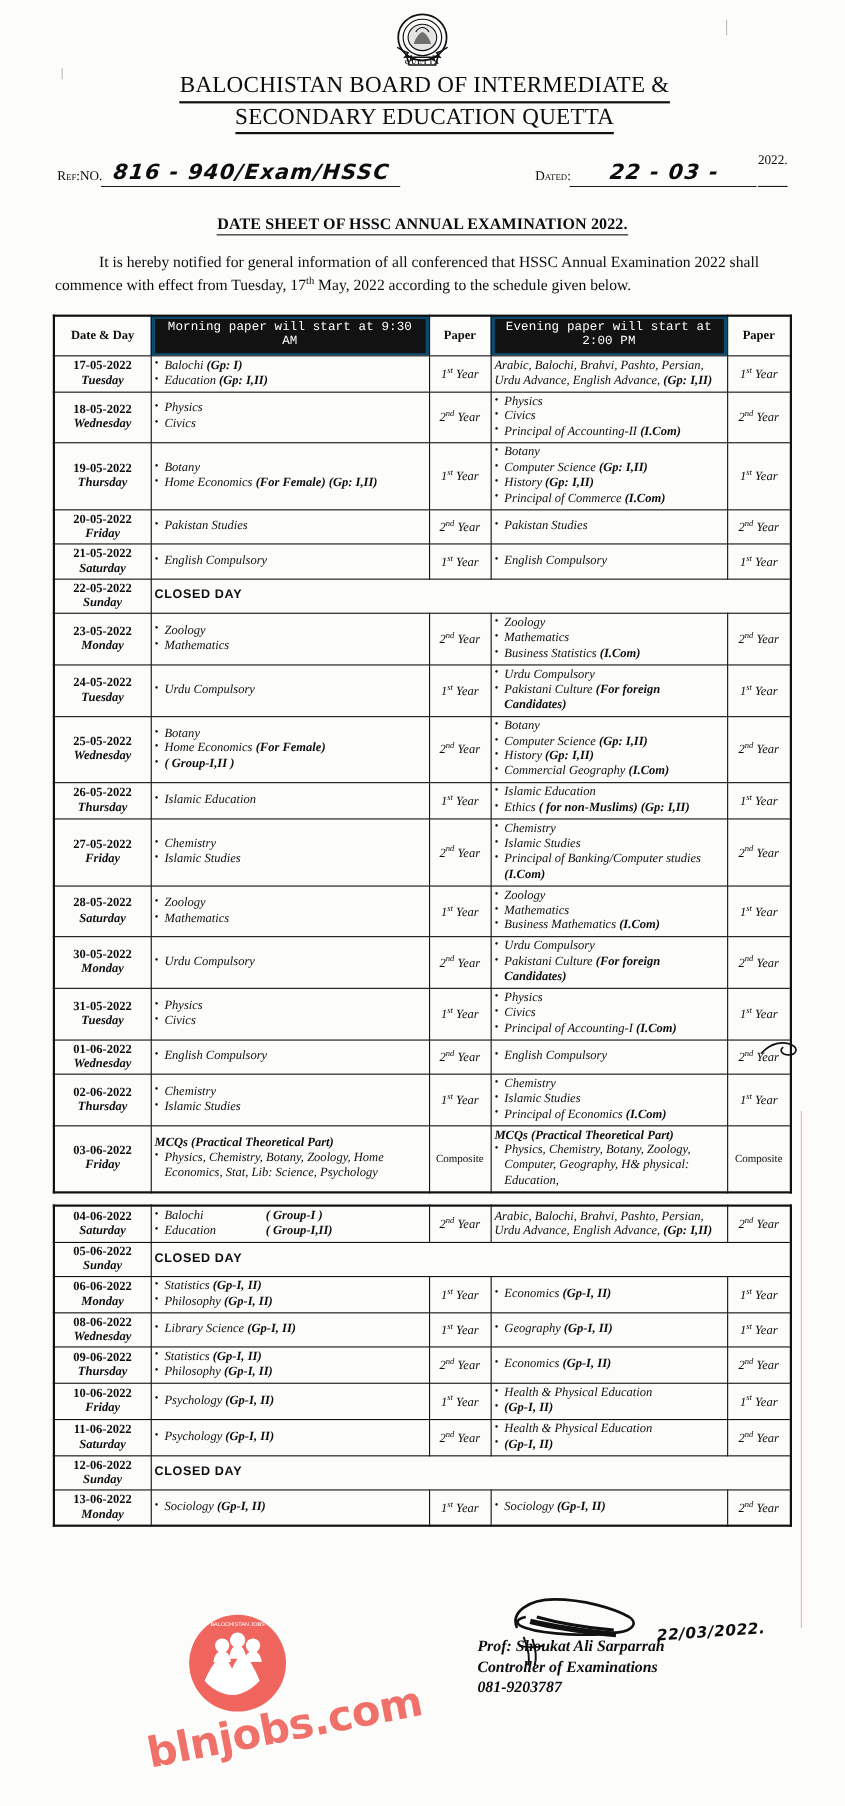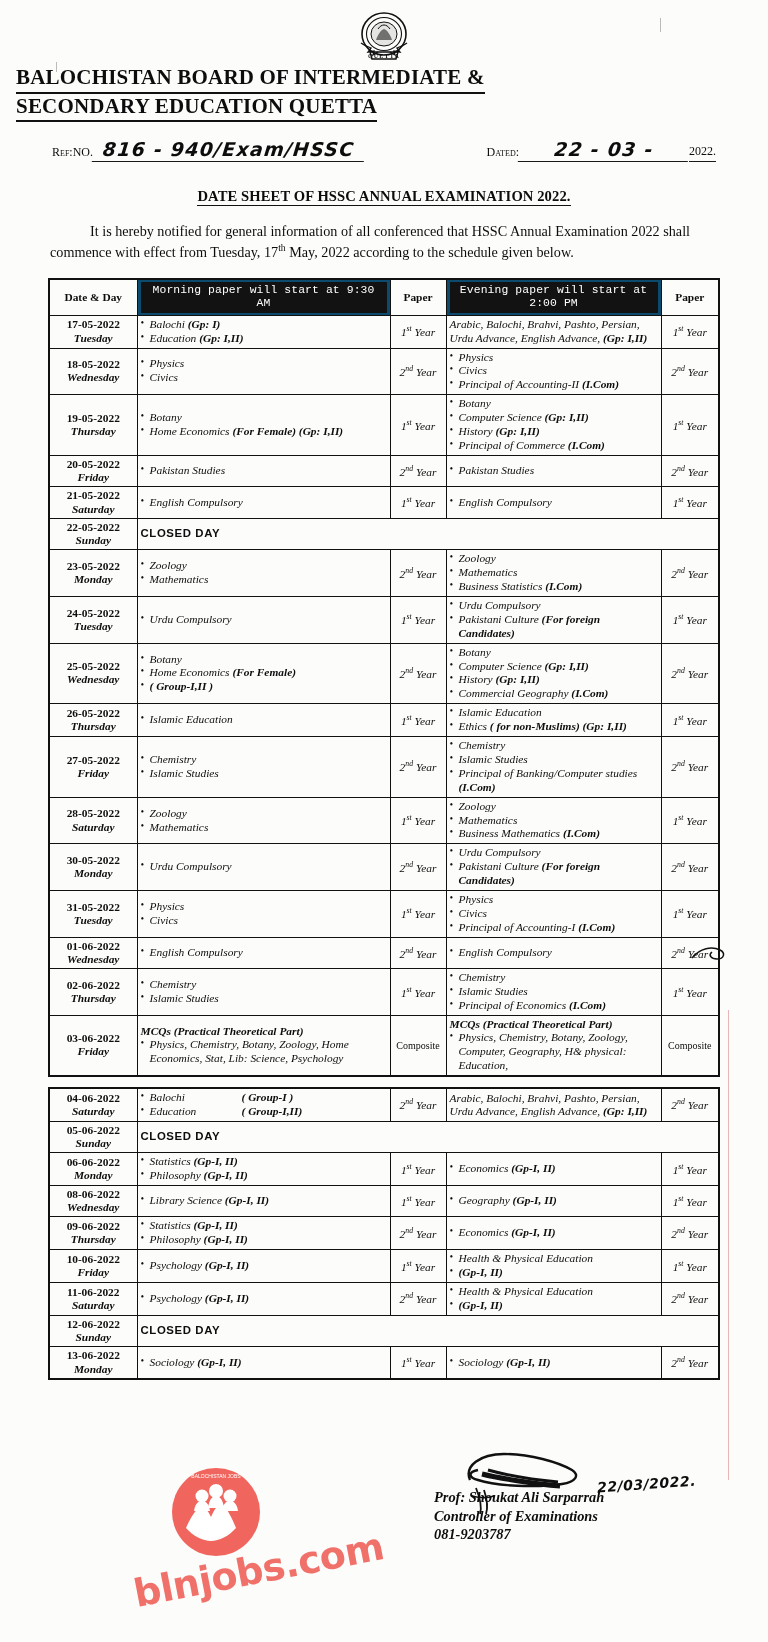--- a/index.html
+++ b/index.html
@@ -16,26 +16,27 @@
     position:relative;width:768px;height:1642px;
     background:#fcfcfb;
   }
   
   .crest{
     width:100%;display:flex;justify-content:center;align-items:flex-start;
     padding-top:10px;height:62px;box-sizing:border-box;
   }
   .crest svg{display:block;}
   .board-title{
+    text-align:center;
     font-family:"Liberation Serif", serif;
-    font-weight:bold;
+    font-weight:normal;
     font-size:21px;
     line-height:1.22;
     letter-spacing:.2px;
-    margin:3px 0 0 16px;
+    margin:3px 0 0 4px;
   }
   .board-title span{
     display:inline-block;
     border-bottom:2px solid #111;
     padding-bottom:1px;
   }
   .refline{
     display:flex;justify-content:space-between;align-items:flex-end;
     margin:16px 52px 0 52px;
     font-size:13px;
@@ -46,21 +47,21 @@
     font-family:"DejaVu Sans", sans-serif;
     font-weight:bold;
     font-style:italic;
     font-size:19px;
     border-bottom:1.6px solid #1a1a1a;
     padding:0 10px 1px 10px;
     letter-spacing:1.2px;
     transform:skewX(-6deg);
   }
   .ref-right .hand{min-width:150px;text-align:center;}
-  .ref-tail{font-size:12px;padding-bottom:2px;border-bottom:1.6px solid #1a1a1a;}
+  .ref-tail{font-size:12px;padding-bottom:16px;border-bottom:1.6px solid #1a1a1a;}
   .doc-title{
     text-align:center;margin-top:26px;
     font-weight:bold;font-size:14.6px;letter-spacing:.1px;
   }
   .doc-title span{border-bottom:1.7px solid #111;padding-bottom:1px;}
   .intro{
     margin:16px 50px 0 50px;
     font-size:14.2px;line-height:1.42;text-align:left;
   }
   .intro .indent{display:inline-block;width:40px;}

